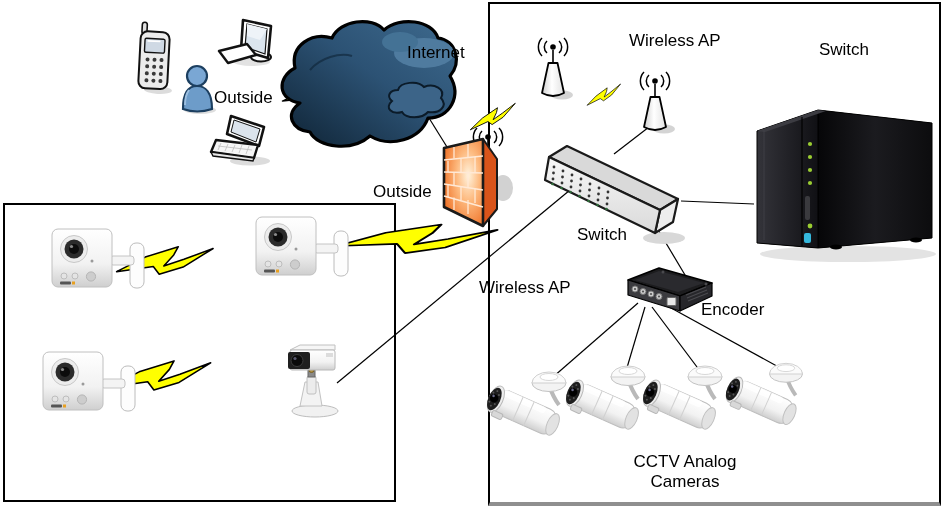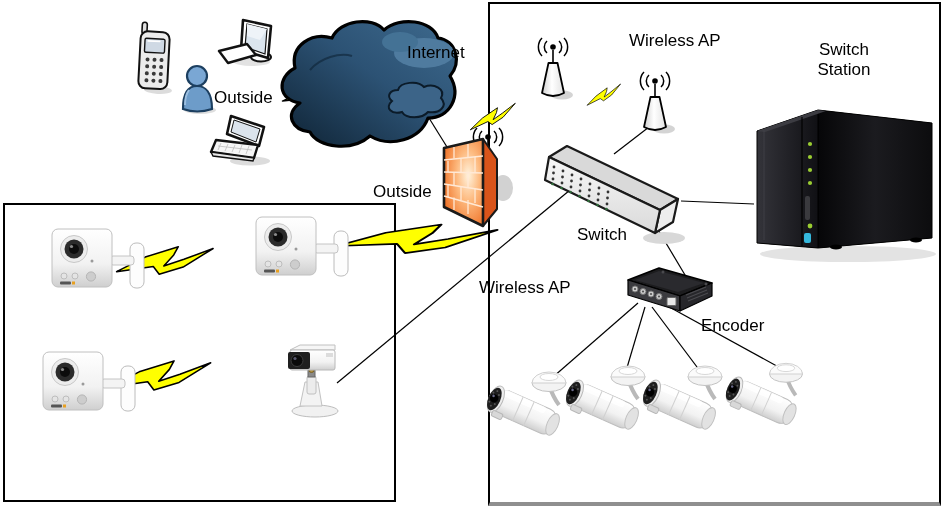--- a/index.html
+++ b/index.html
@@ -343,19 +343,22 @@
       <rect x="38" y="9" width="7" height="4" fill="#dcdcdc"></rect>
     </g>
   </svg>
 
   <div class="lbl" style="left:407px;top:43px;">Internet</div>
   <div class="lbl" style="left:214px;top:88px;text-align:center;">Outside</div>
   <div class="lbl" style="left:373px;top:182px;">Outside</div>
   <div class="lbl" style="left:629px;top:31px;">Wireless AP</div>
   <div class="lbl" style="left:479px;top:278px;">Wireless AP</div>
   <div class="lbl" style="left:577px;top:225px;">Switch</div>
-  <div class="lbl" style="left:701px;top:316px;">Encoder</div>
+  <div class="lbl" style="left:701px;top:300px;">Encoder</div>
   <div class="lbl center" style="left:785px;top:40px;width:118px;">
     <div>Switch</div>
-    <div>Station</div>
   </div>
+  <div class="lbl center" style="left:619px;top:452px;width:132px;">
+    <div>CCTV Analog</div>
+    <div>Cameras</div>
+  </div>
 
 </div>
 
 </body></html>

